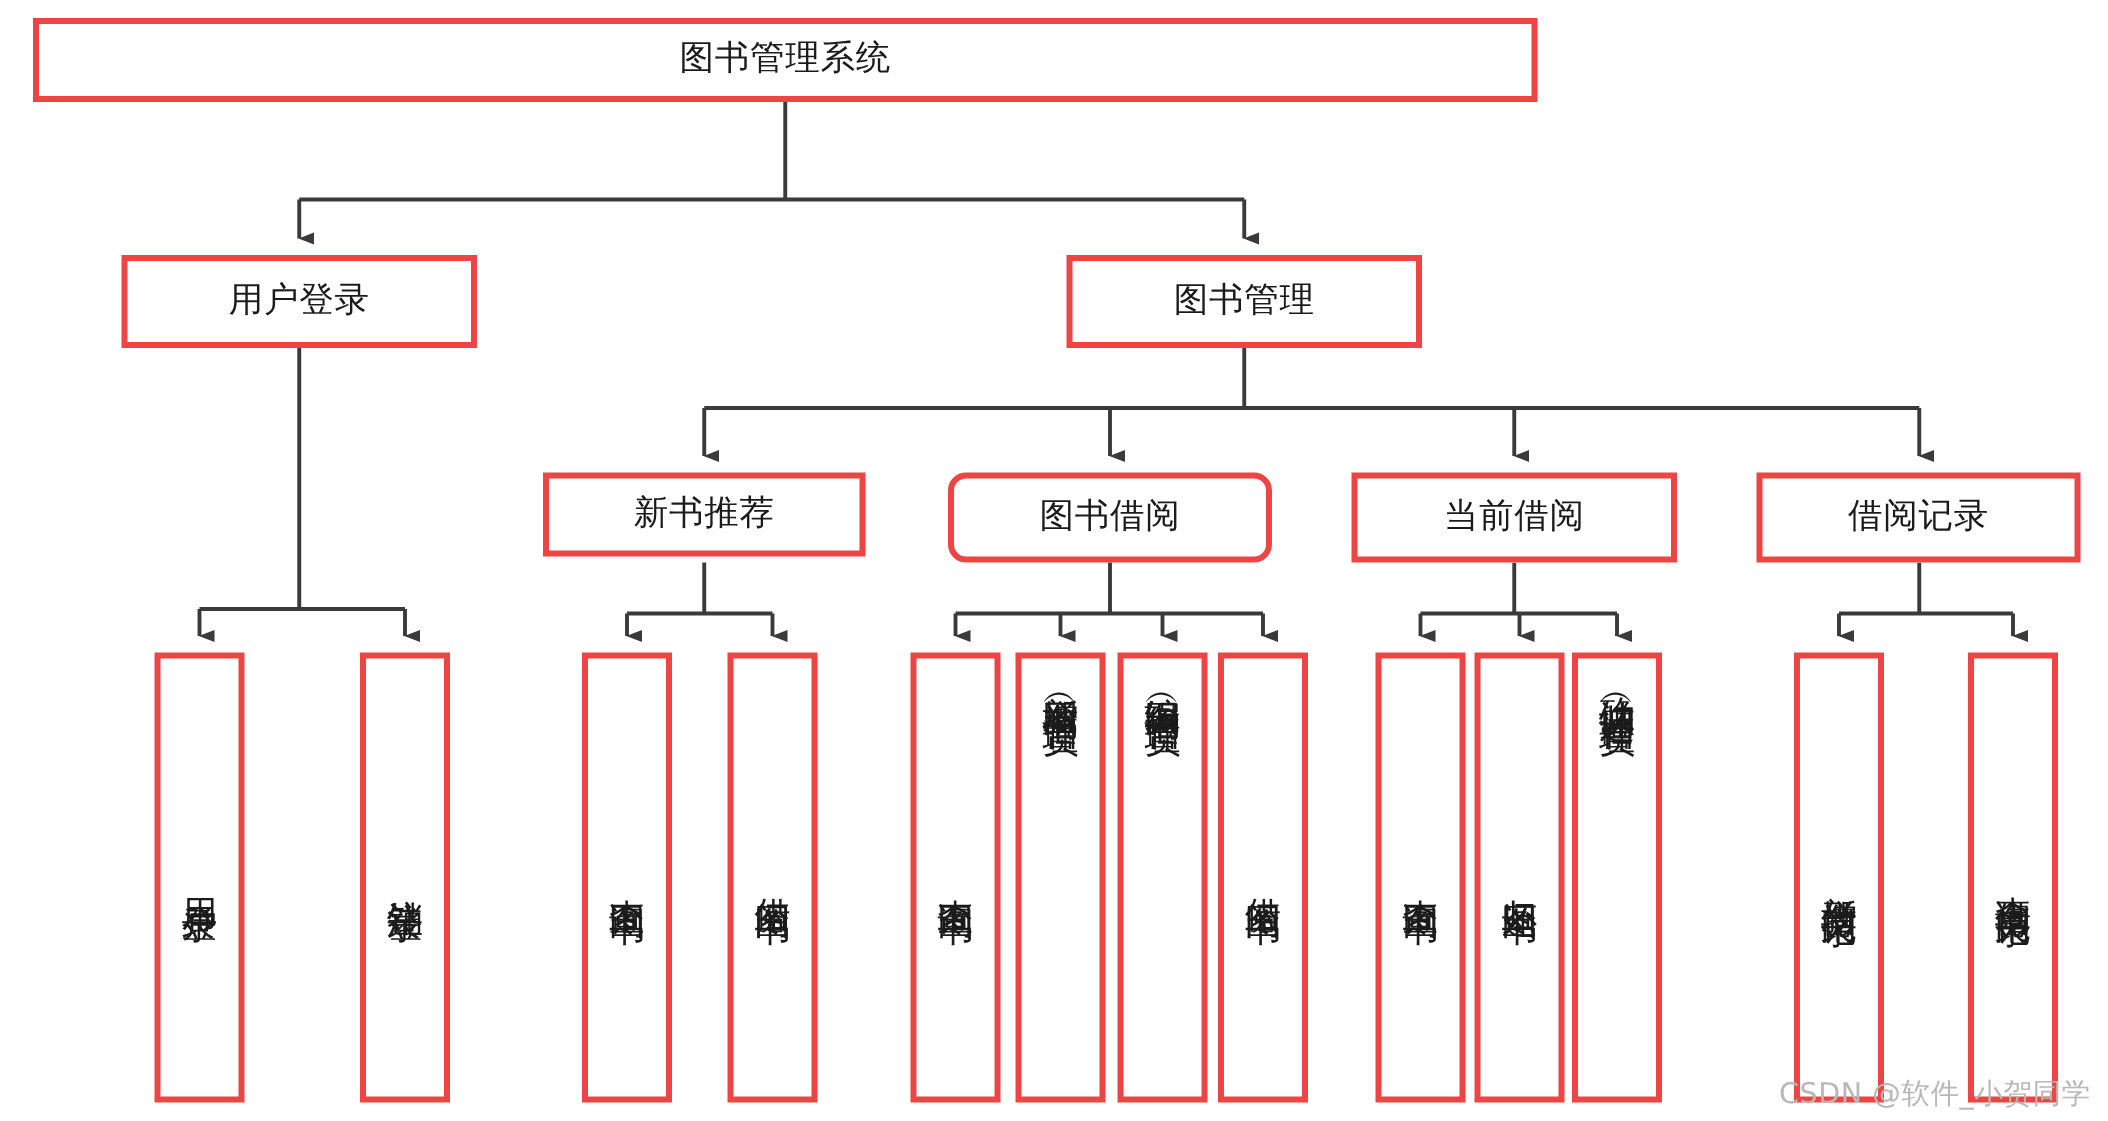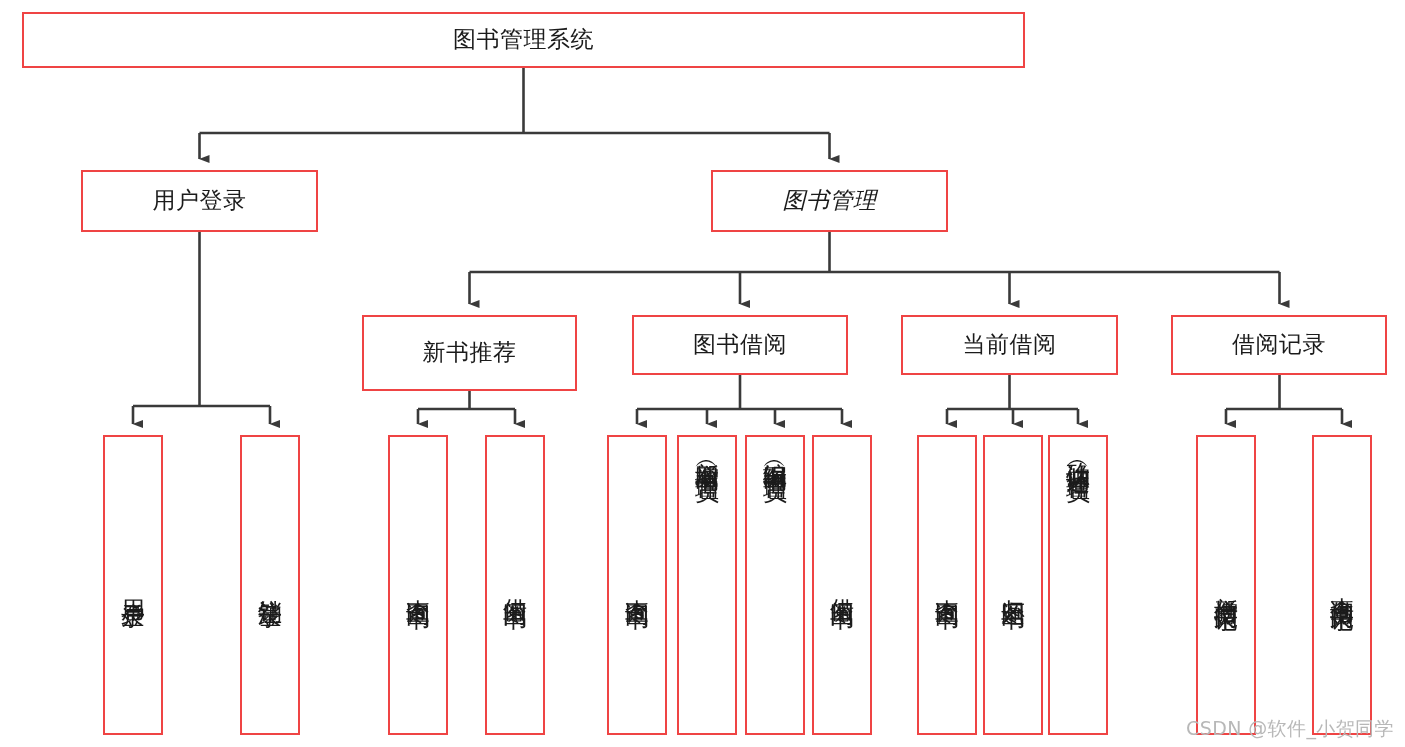--- a/index.html
+++ b/index.html
@@ -24,21 +24,21 @@
     left: 0;
     top: 0;
     width: 1405px;
     height: 747px;
     pointer-events: none;
   }
   .node {
     position: absolute;
     box-sizing: border-box;
     background: #ffffff;
-    border: 2px solid #ef4444;
+    border: 4px solid #ef4444;
     display: flex;
     align-items: center;
     justify-content: center;
     overflow: hidden;
   }
   .node-label {
     color: #1b1b1b;
     text-align: center;
     line-height: 1.18;
     white-space: nowrap;
@@ -119,27 +119,27 @@
       </g>
   </svg>
 
   <div id="node-layer">
       <div class="node horizontal" style="left: 22px; top: 12px; width: 1003px; height: 56px;">
         <span class="node-label">图书管理系统</span>
       </div>
       <div class="node horizontal" style="left: 81px; top: 170px; width: 237px; height: 62px;">
         <span class="node-label">用户登录</span>
       </div>
-      <div class="node horizontal" style="left: 711px; top: 170px; width: 237px; height: 62px; font-style: italic;">
+      <div class="node horizontal" style="left: 711px; top: 170px; width: 237px; height: 62px;">
         <span class="node-label">图书管理</span>
       </div>
-      <div class="node horizontal" style="left: 362px; top: 315px; width: 215px; height: 76px;">
+      <div class="node horizontal" style="left: 362px; top: 315px; width: 215px; height: 56px;">
         <span class="node-label">新书推荐</span>
       </div>
-      <div class="node horizontal" style="left: 632px; top: 315px; width: 216px; height: 60px;">
+      <div class="node horizontal" style="left: 632px; top: 315px; width: 216px; height: 60px; border-radius: 12px;">
         <span class="node-label">图书借阅</span>
       </div>
       <div class="node horizontal" style="left: 901px; top: 315px; width: 217px; height: 60px; justify-content: center;">
         <span class="node-label">当前借阅</span>
       </div>
       <div class="node horizontal" style="left: 1171px; top: 315px; width: 216px; height: 60px;">
         <span class="node-label">借阅记录</span>
       </div>
       <div class="node vertical centered" style="left: 103px; top: 435px; width: 60px; height: 300px;">
         <span class="node-label">用户登录</span>

